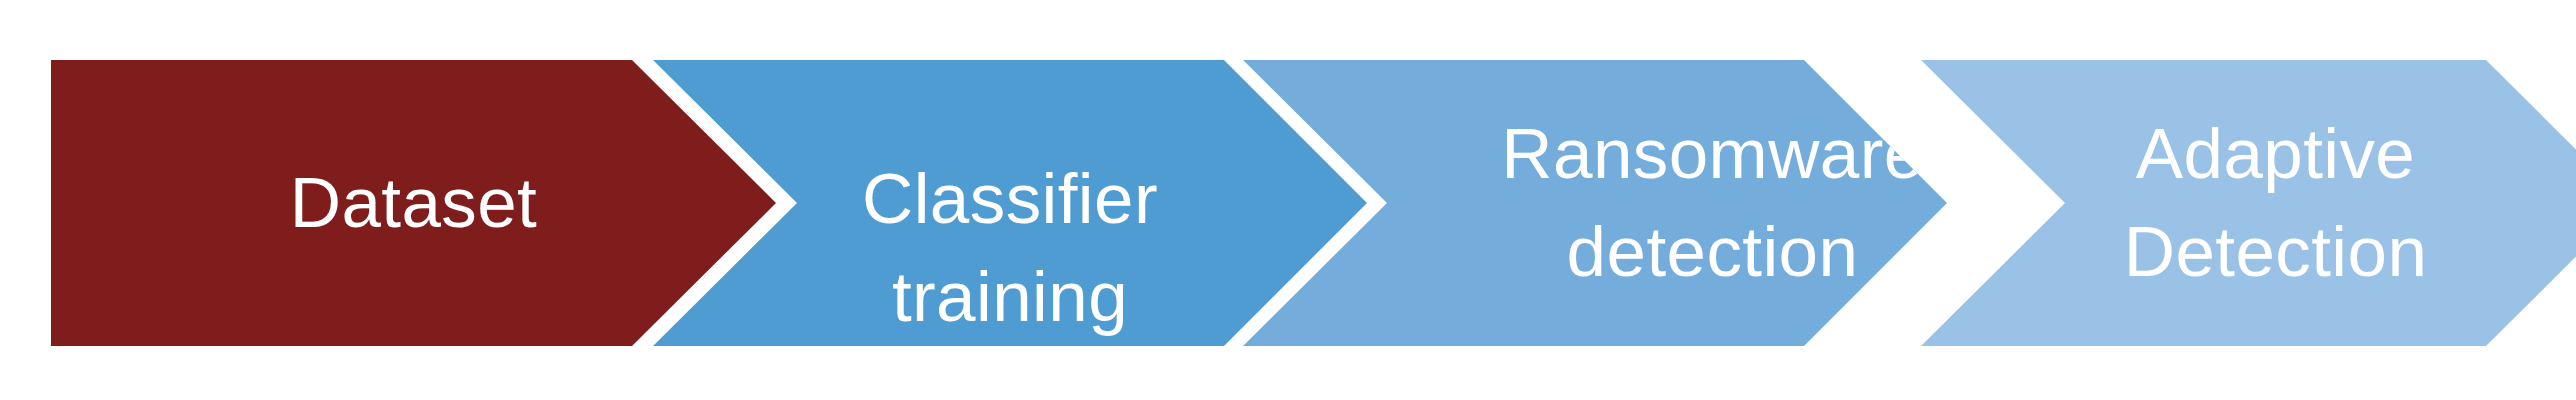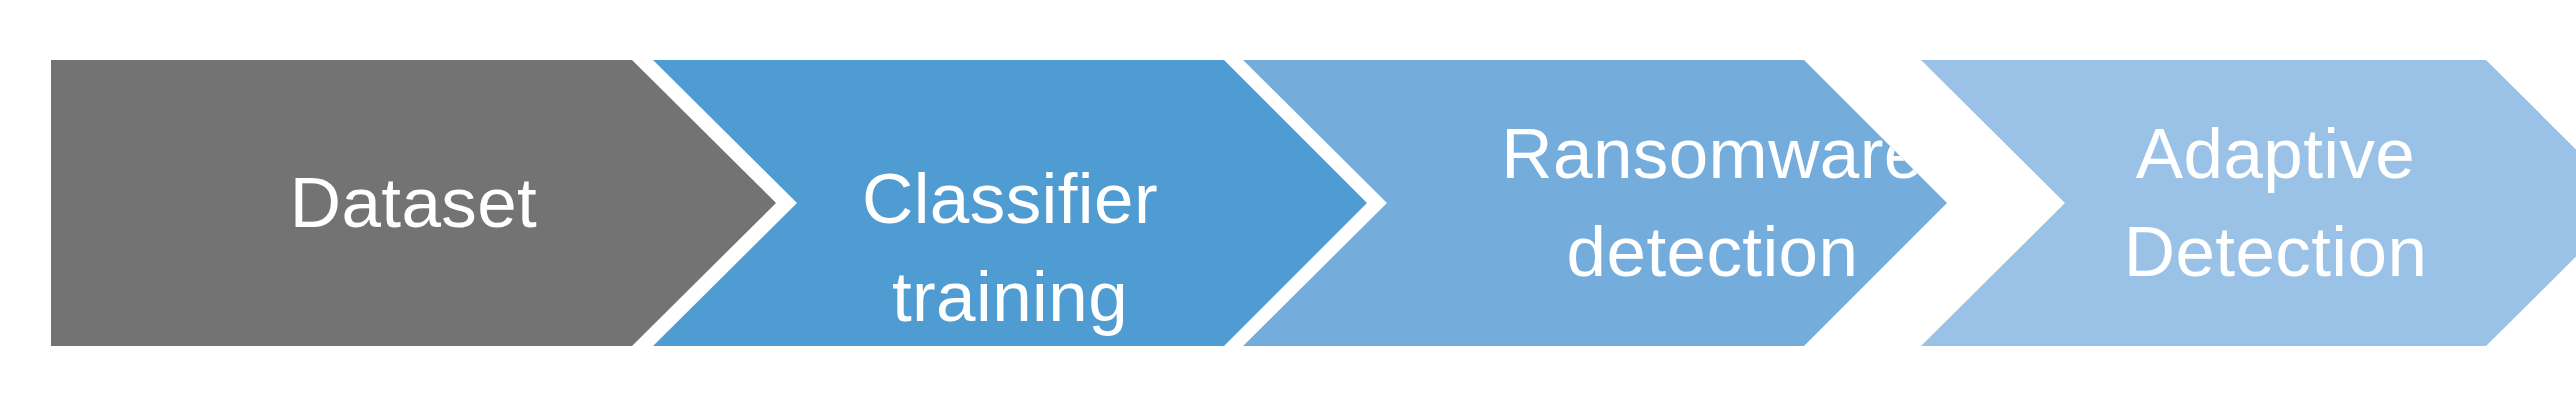--- a/index.html
+++ b/index.html
@@ -53,21 +53,21 @@
     left: 1921px;
     width: 709px;
     clip-path: polygon(0 0, 565px 0, 100% 50%, 565px 100%, 0 100%, 144px 50%);
   }
 </style>
 </head>
 <body>
 
 <div class="canvas">
 
-  <div class="chevron chev-1" style="background-color: #737373;">
+  <div class="chevron chev-1" style="background-color: #7f1d1d;">
     <span class="label">Dataset</span>
   </div>
 
   <div class="chevron chev-2" style="background-color: rgb(79, 156, 211); align-items: flex-end;">
     <span class="label">Classifier training</span>
   </div>
 
   <div class="chevron chev-3" style="background-color: rgb(116, 173, 220); justify-content: flex-end;">
     <span class="label">Ransomware detection</span>
   </div>

